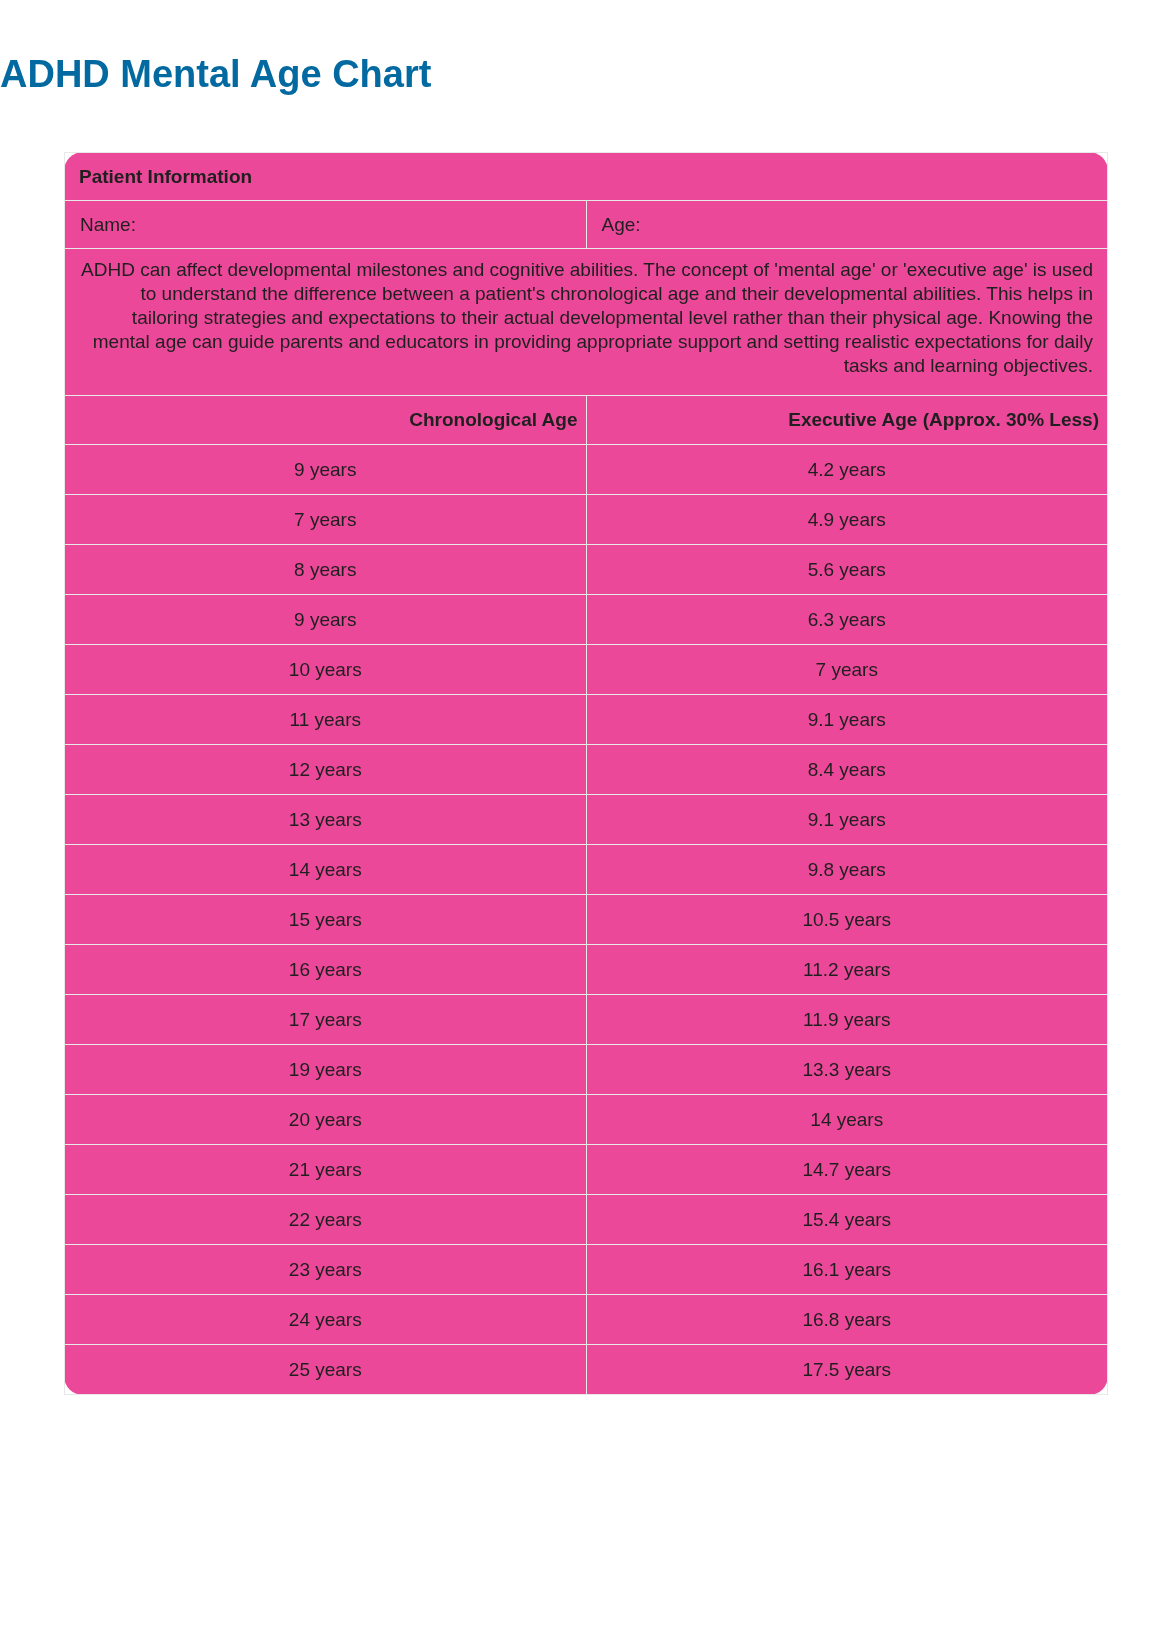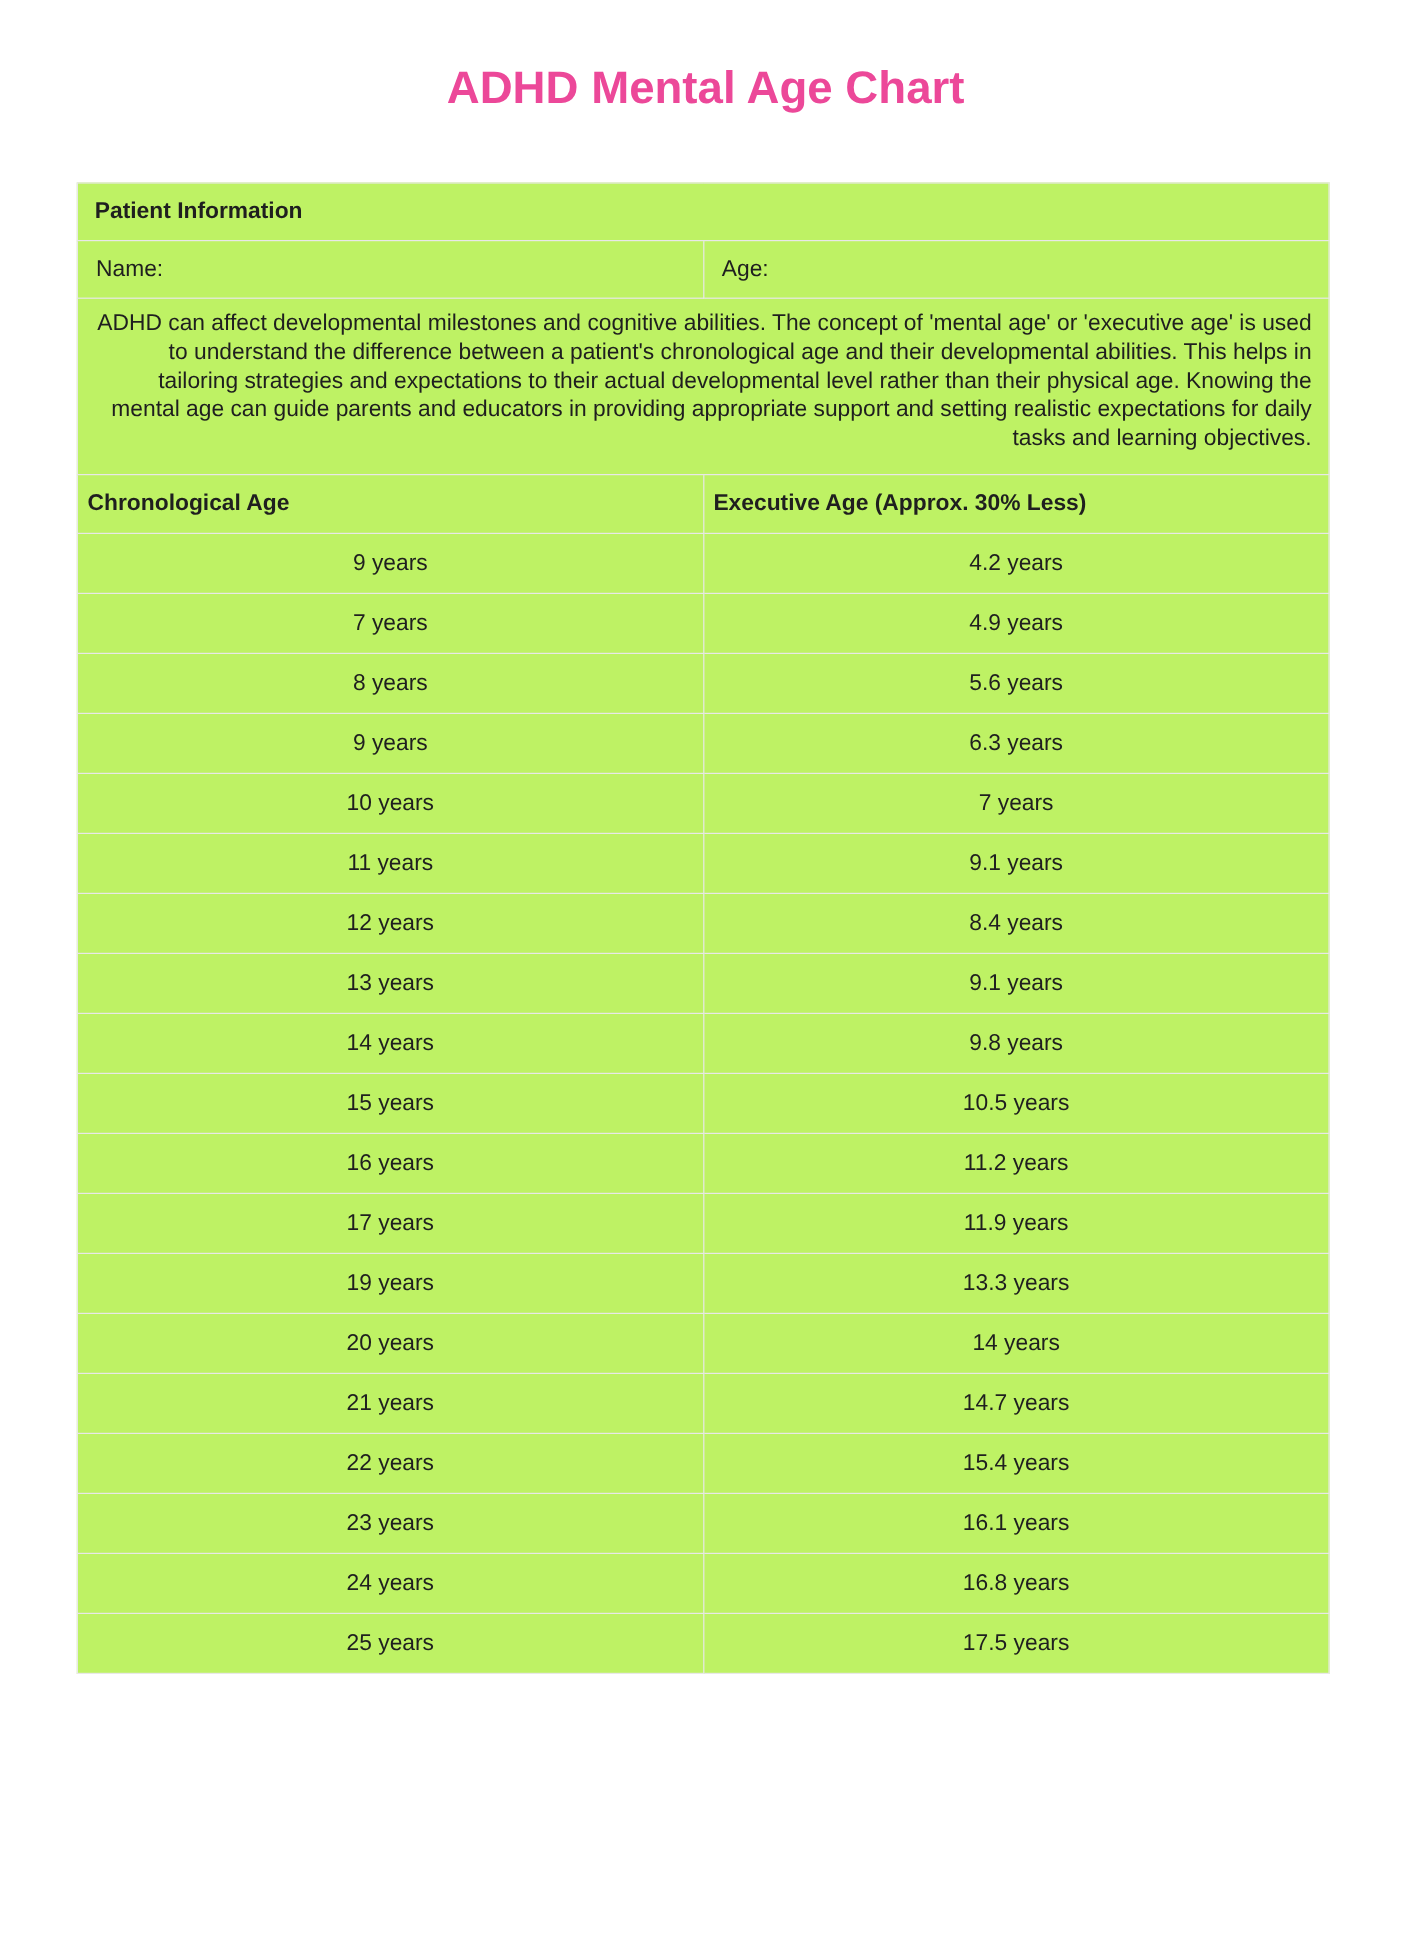--- a/index.html
+++ b/index.html
@@ -9,32 +9,33 @@
   }
   body {
     width: 1176px;
     height: 1630px;
     font-family: "Liberation Sans", sans-serif;
     color: #1f1f1f;
     position: relative;
   }
   .page-title {
     margin: 52px 0 0 0;
-    text-align: center;
+    text-align: left;
     font-size: 38px;
     line-height: 44px;
     font-weight: 700;
-    color: #ec4899;
+    color: #0369a1;
   }
   table.doc {
     border-collapse: collapse;
     table-layout: fixed;
     width: 1044px;
     margin: 56px 68px 0 64px;
-    background: #bef264;
+    background: #ec4899;
+    border-radius: 19px;
   }
   table.doc td, table.doc th {
     border: 1px solid #e8e8e8;
     box-sizing: border-box;
     overflow: hidden;
   }
   .section-header {
     font-size: 19px;
     font-weight: 700;
     text-align: left;
@@ -55,21 +56,21 @@
     font-size: 19px;
     font-weight: 400;
     line-height: 24px;
     text-align: right;
     padding: 9px 14px 17px 14px;
     vertical-align: top;
   }
   .col-header {
     font-size: 19px;
     font-weight: 700;
-    text-align: left;
+    text-align: right;
     height: 49px;
     vertical-align: middle;
     padding: 0 8px;
   }
   .data-cell {
     font-size: 19px;
     font-weight: 400;
     text-align: center;
     height: 50px;
     vertical-align: middle;

